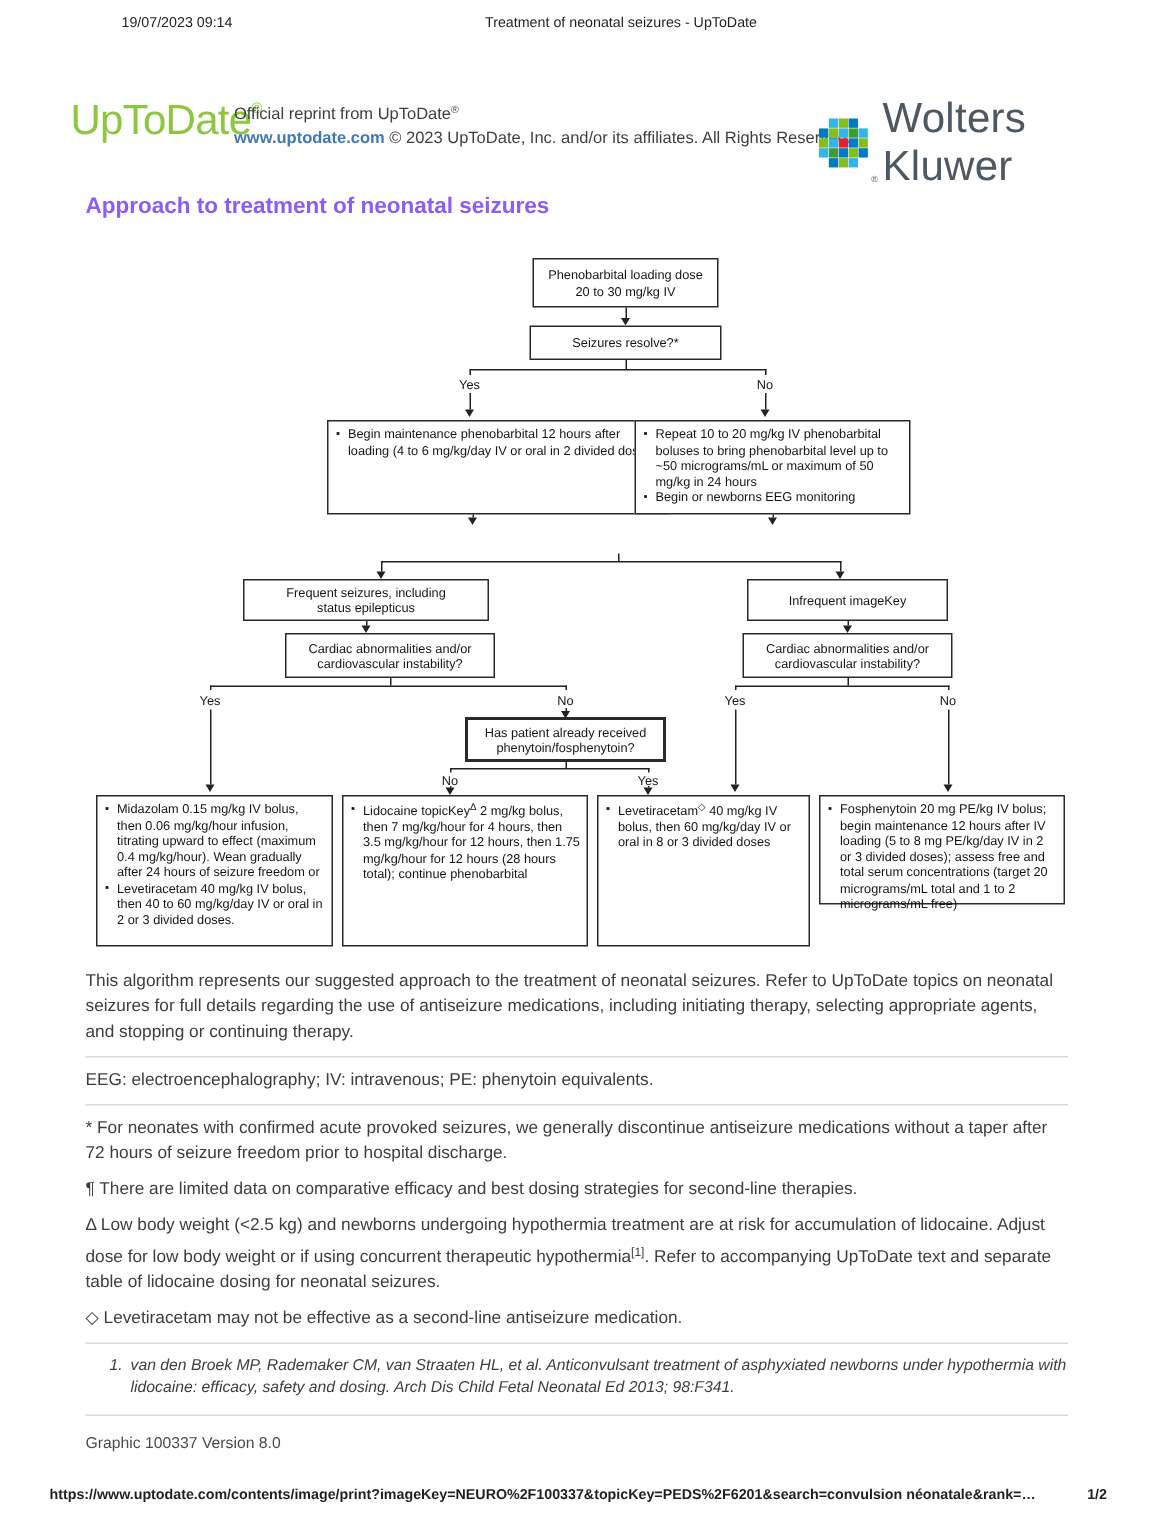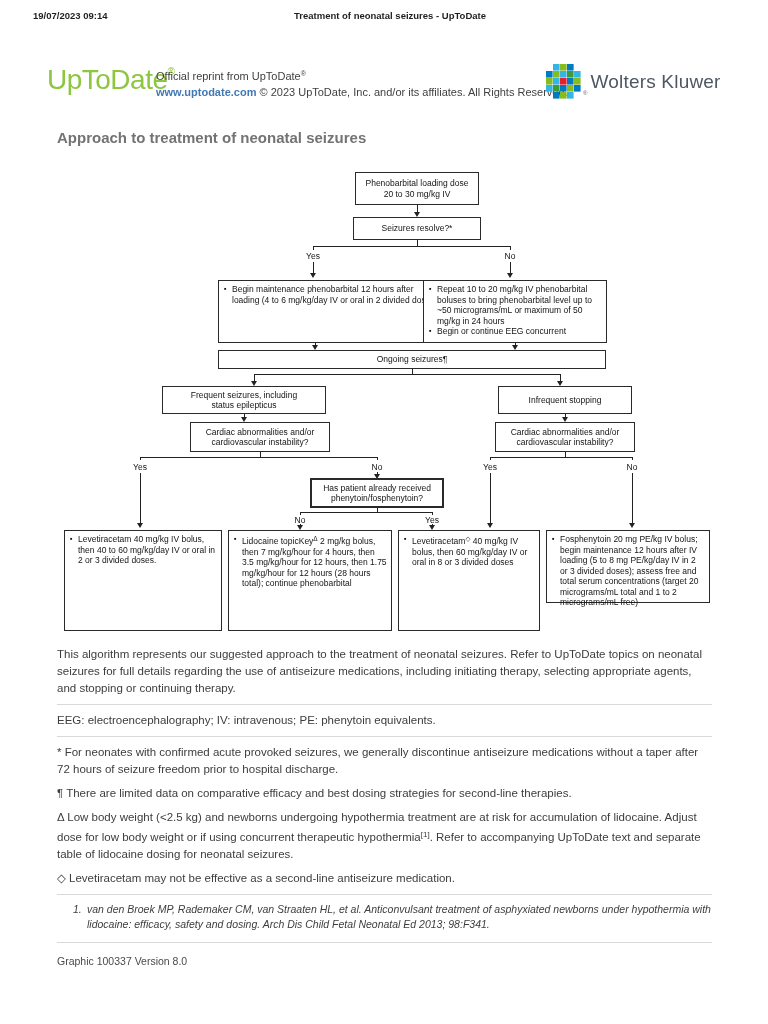--- a/index.html
+++ b/index.html
@@ -1,37 +1,37 @@
 <!DOCTYPE html>
 <html><head>
 <meta charset="utf-8">
 <style>
   html,body{margin:0;padding:0;background:#fff;}
   .page{position:relative;width:768px;height:1024px;background:#ffffff;overflow:hidden;
         font-family:"Liberation Sans",sans-serif;color:#3d3d3d;}
 
   
-  .print-hdr{position:absolute;top:10px;font-size:9.5px;font-weight:bold;color:#1f1f1f;}
+  .print-hdr{position:absolute;top:10px;font-size:9.5px;font-weight:normal;color:#1f1f1f;margin-left:48px;}
   .print-hdr.left{left:33px;}
   .print-hdr.center{left:12px;right:0;text-align:center;}
   .print-ftr{position:absolute;left:33px;right:30px;top:991px;display:flex;justify-content:space-between;
              font-size:9.5px;font-weight:bold;color:#1f1f1f;}
 
   
   .utd-logo{position:absolute;left:47px;top:64px;font-size:28px;letter-spacing:-0.5px;color:#8dc63f;}
   .utd-logo sup{font-size:10px;vertical-align:14px;}
   .reprint{position:absolute;left:156px;top:66px;font-size:11px;line-height:15.5px;color:#3f3f3f;}
   .reprint sup{font-size:7px;vertical-align:4px;}
   .reprint a{color:#4179b4;text-decoration:none;font-weight:bold;}
   .wk{position:absolute;left:545px;top:63px;display:flex;align-items:center;}
   .wk .r{font-size:6px;color:#666;align-self:flex-end;margin:0 3px 4px 1px;}
-  .wk-text{font-size:19px;color:#4e5863;letter-spacing:0.2px;text-align:right;}
-
-  
-  .gtitle{position:absolute;left:57px;top:129px;font-size:15px;font-weight:bold;color:#737373;}
+  .wk-text{font-size:28px;color:#4e5863;letter-spacing:0.2px;}
+
+  
+  .gtitle{position:absolute;left:57px;top:129px;font-size:15px;font-weight:bold;color:#8b5cf6;}
 
   
   .fbox{position:absolute;box-sizing:border-box;border:1px solid #2a2a2a;background:#fff;
         display:flex;flex-direction:column;align-items:center;justify-content:center;
         text-align:center;font-size:8.5px;line-height:10.5px;color:#141414;padding:2px;}
   .fbox.bul{align-items:stretch;justify-content:flex-start;text-align:left;padding:3px 4px 3px 5px;}
   .fbox.thick{border-width:2px;}
   .fbox.bthick{border-width:1.5px;}
   .bullet{position:relative;padding-left:8px;}
   .bullet::before{content:"▪";position:absolute;left:0;top:0;font-size:7.5px;}
@@ -115,43 +115,40 @@
   <div class="ahead" style="left:313px;top:273px"></div>
   <div class="vline" style="left:510px;top:262px;height:11px"></div>
   <div class="ahead" style="left:510px;top:273px"></div>
 
   <div class="fbox bul" style="left:218px;top:280px;width:228px;height:63px">
     <div class="bullet">Begin maintenance phenobarbital 12 hours after loading (4 to 6 mg/kg/day IV or oral in 2 divided doses)</div>
   </div>
 
   <div class="fbox bul" style="left:423px;top:280px;width:184px;height:63px">
     <div class="bullet">Repeat 10 to 20 mg/kg IV phenobarbital boluses to bring phenobarbital level up to ~50 micrograms/mL or maximum of 50 mg/kg in 24 hours</div>
-    <div class="bullet">Begin or continue EEG concurrent</div>
+    <div class="bullet">Begin or newborns EEG monitoring</div>
   </div>
   <div class="vline" style="left:315px;top:343px;height:2px"></div>
   <div class="ahead" style="left:315px;top:345px"></div>
   <div class="vline" style="left:515px;top:343px;height:2px"></div>
   <div class="ahead" style="left:515px;top:345px"></div>
 
-  <div class="fbox" style="left:218px;top:350px;width:388px;height:19px">
-    <div>Ongoing seizures¶</div>
-  </div>
   <div class="vline" style="left:412px;top:369px;height:5px"></div>
   <div class="hline" style="left:254px;top:374px;width:307px"></div>
   <div class="vline" style="left:254px;top:374px;height:7px"></div>
   <div class="ahead" style="left:254px;top:381px"></div>
   <div class="vline" style="left:560px;top:374px;height:7px"></div>
   <div class="ahead" style="left:560px;top:381px"></div>
 
   <div class="fbox" style="left:162px;top:386px;width:164px;height:28px">
     <div>Frequent seizures, including</div>
     <div>status epilepticus</div>
   </div>
   <div class="fbox" style="left:498px;top:386px;width:134px;height:28px">
-    <div>Infrequent stopping</div>
+    <div>Infrequent imageKey</div>
   </div>
   <div class="vline" style="left:244px;top:414px;height:3px"></div>
   <div class="ahead" style="left:244px;top:417px"></div>
   <div class="vline" style="left:565px;top:414px;height:3px"></div>
   <div class="ahead" style="left:565px;top:417px"></div>
 
   <div class="fbox" style="left:190px;top:422px;width:140px;height:30px">
     <div>Cardiac abnormalities and/or</div>
     <div>cardiovascular instability?</div>
   </div>
@@ -191,20 +188,21 @@
   <div class="vline" style="left:300px;top:512px;height:3px"></div>
   <div class="vline" style="left:432px;top:512px;height:3px"></div>
   <div class="flabel" style="left:300px;top:515px">No</div>
   <div class="flabel" style="left:432px;top:515px">Yes</div>
   <div class="vline" style="left:300px;top:524px;height:1px"></div>
   <div class="ahead" style="left:300px;top:525px"></div>
   <div class="vline" style="left:432px;top:524px;height:1px"></div>
   <div class="ahead" style="left:432px;top:525px"></div>
 
   <div class="fbox bul bthick" style="left:64px;top:530px;width:158px;height:101px">
+    <div class="bullet">Midazolam 0.15 mg/kg IV bolus, then 0.06 mg/kg/hour infusion, titrating upward to effect (maximum 0.4 mg/kg/hour). Wean gradually after 24 hours of seizure freedom or</div>
     <div class="bullet">Levetiracetam 40 mg/kg IV bolus, then 40 to 60 mg/kg/day IV or oral in 2 or 3 divided doses.</div>
   </div>
   <div class="fbox bul bthick" style="left:228px;top:530px;width:164px;height:101px">
     <div class="bullet"><span>Lidocaine topicKey</span><sup>Δ</sup><span> 2 mg/kg bolus, then 7 mg/kg/hour for 4 hours, then 3.5 mg/kg/hour for 12 hours, then 1.75 mg/kg/hour for 12 hours (28 hours total); continue phenobarbital</span></div>
   </div>
   <div class="fbox bul bthick" style="left:398px;top:530px;width:142px;height:101px">
     <div class="bullet"><span>Levetiracetam</span><sup>◇</sup><span> 40 mg/kg IV bolus, then 60 mg/kg/day IV or oral in 8 or 3 divided doses</span></div>
   </div>
   <div class="fbox bul bthick" style="left:546px;top:530px;width:164px;height:73px">
     <div class="bullet">Fosphenytoin 20 mg PE/kg IV bolus; begin maintenance 12 hours after IV loading (5 to 8 mg PE/kg/day IV in 2 or 3 divided doses); assess free and total serum concentrations (target 20 micrograms/mL total and 1 to 2 micrograms/mL free)</div>
@@ -220,14 +218,18 @@
     <p class="fnote"><span>Δ Low body weight (&lt;2.5 kg) and newborns undergoing hypothermia treatment are at risk for accumulation of lidocaine. Adjust dose for low body weight or if using concurrent therapeutic hypothermia</span><sup>[1]</sup><span>. Refer to accompanying UpToDate text and separate table of lidocaine dosing for neonatal seizures.</span></p>
     <p class="fnote">◇ Levetiracetam may not be effective as a second-line antiseizure medication.</p>
     <hr class="rule">
     <div class="refblock">
       <div class="ref-item"><span class="ref-num">1.</span><span>van den Broek MP, Rademaker CM, van Straaten HL, et al. Anticonvulsant treatment of asphyxiated newborns under hypothermia with lidocaine: efficacy, safety and dosing. Arch Dis Child Fetal Neonatal Ed 2013; 98:F341.</span></div>
     </div>
     <hr class="rule" style="margin-top:10px">
     <div class="gversion">Graphic 100337 Version 8.0</div>
   </div>
 
+  <div class="print-ftr">
+    <span>https://www.uptodate.com/contents/image/print?imageKey=NEURO%2F100337&amp;topicKey=PEDS%2F6201&amp;search=convulsion néonatale&amp;rank=…</span>
+    <span>1/2</span>
+  </div>
 
 </div>
 
 </body></html>

